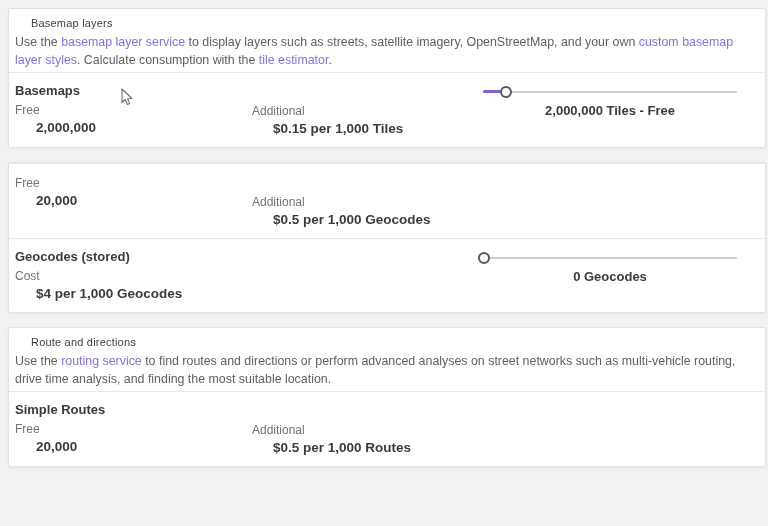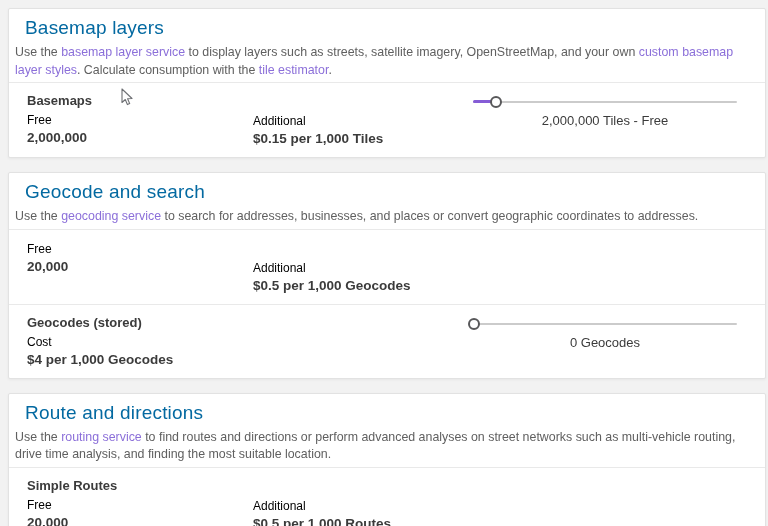--- a/index.html
+++ b/index.html
@@ -16,70 +16,71 @@
   .card {
     width: 758px;
     background: #ffffff;
     border: 1px solid #e2e2e2;
     border-radius: 2px;
     box-shadow: 0 1px 3px rgba(0,0,0,0.05);
     margin-bottom: 14px;
   }
   .card-head { padding: 8px 14px 3px 6px; }
   .section-title {
-    margin: 0 0 5px 10px;
-    font-size: 19px;
+    margin: 0 0 5px 16px;
+    font-size: 11px;
     font-weight: 400;
-    color: #0369a1;
+    color: #404040;
     letter-spacing: 0.2px;
   }
   .desc {
     margin: 0;
     font-size: 12.4px;
     line-height: 17.5px;
     color: #606060;
   }
   .lnk { color: #8b6fd9; cursor: pointer; text-decoration: none; text-align: center; }
 
   .row {
     display: flex;
     border-top: 1px solid #e9e9e9;
-    padding: 10px 28px 10px 18px;
+    padding: 10px 28px 10px 6px;
+    gap: 11px;
   }
   .name-col { width: 226px; }
   .add-col  { width: 220px; padding-top: 19px; }
   .slider-col { flex: 1; padding-top: 3px; }
 
   .row-name {
     font-size: 13px; font-weight: 600; color: #3b3b3b;
     line-height: 15px; margin-bottom: 5px;
   }
-  .sub-label { font-size: 12px; color: #000000; line-height: 14px; margin-top: 2px; }
-  .sub-value { font-size: 13.5px; font-weight: 600; color: #3b3b3b; line-height: 16px; margin-top: 3px; }
+  .sub-label { font-size: 12px; color: #737373; line-height: 14px; margin-top: 2px; }
+  .sub-value { font-size: 13.5px; font-weight: 600; color: #3b3b3b; line-height: 16px; margin-top: 3px; margin-left: 21px; }
 
   .slider { position: relative; height: 12px; }
   .slider .track {
     position: absolute; left: 0; right: 0; top: 5px;
     height: 2px; background: #cbcbcb; border-radius: 1px;
   }
   .slider .fill {
     position: absolute; left: 0; top: 4px; height: 3px;
     background: #855cd6; border-radius: 2px;
     width: var(--p, 0%);
   }
   .slider .handle {
     position: absolute; top: 0; left: var(--p, 0%);
     width: 12px; height: 12px; margin-left: -5px;
     background: #ffffff;
     border: 2px solid #58585a;
     border-radius: 50%;
   }
   .slider-label {
     text-align: center;
-    font-size: 13px; font-weight: 400; color: #3b3b3b;
+    font-size: 13px; font-weight: 700; color: #3b3b3b;
     margin-top: 5px;
   }
 
   .cursor { position: absolute; left: 120px; top: 88px; width: 14px; height: 19px; }
 </style>
 </head>
 <body>
 
 <div class="page">
 
@@ -103,24 +104,20 @@
           <div class="track"></div>
           <div class="fill"></div>
           <div class="handle"></div>
         </div>
         <div class="slider-label">2,000,000 Tiles - Free</div>
       </div>
     </div>
   </section>
 
   <section class="card">
-    <header class="card-head">
-      <h2 class="section-title">Geocode and search</h2>
-      <p class="desc"><span>Use the </span><a class="lnk">geocoding service</a><span> to search for addresses, businesses, and places or convert geographic coordinates to addresses.</span></p>
-    </header>
     <div class="row">
       <div class="name-col">
         <div class="sub-label">Free</div>
         <div class="sub-value">20,000</div>
       </div>
       <div class="add-col">
         <div class="sub-label">Additional</div>
         <div class="sub-value">$0.5 per 1,000 Geocodes</div>
       </div>
     </div>

